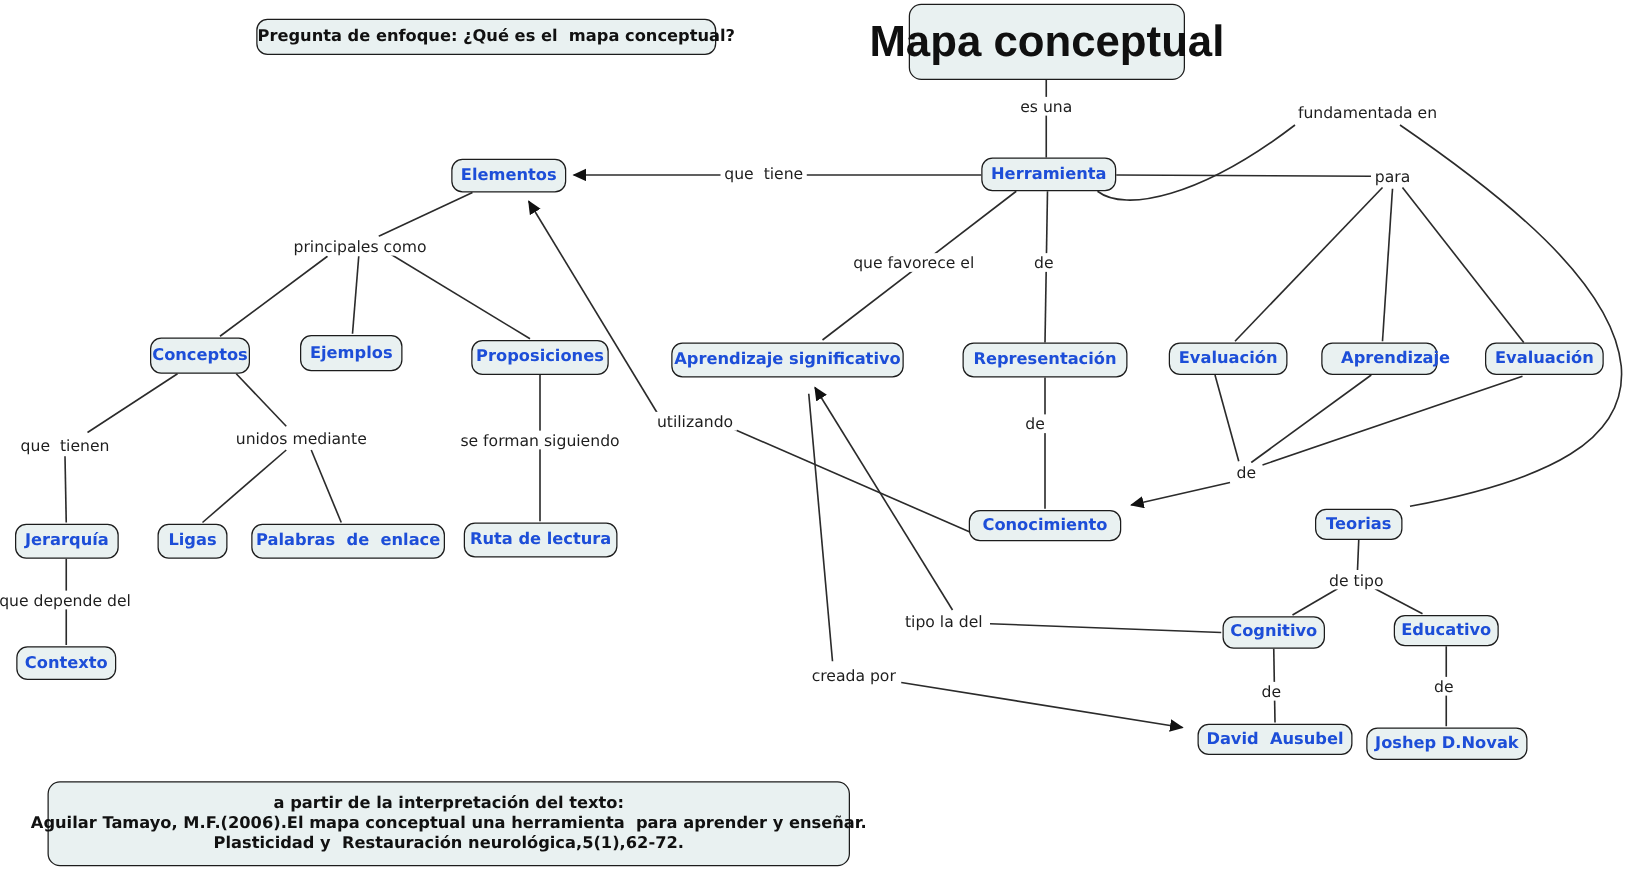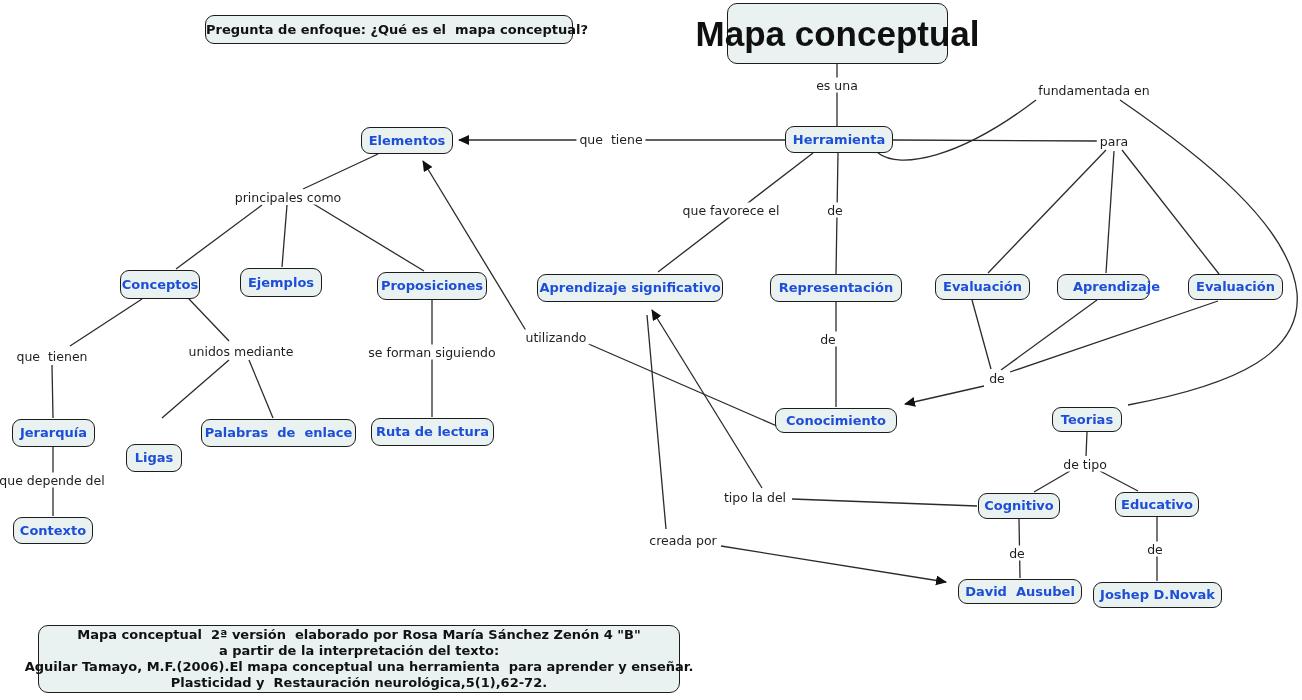--- a/index.html
+++ b/index.html
@@ -126,21 +126,21 @@
       <div class="node" style="left: 785px; top: 126px; width: 108px; height: 27px;">Herramienta</div>
       <div class="node" style="left: 120px; top: 270px; width: 80px; height: 29px;">Conceptos</div>
       <div class="node" style="left: 240px; top: 268px; width: 82px; height: 29px;">Ejemplos</div>
       <div class="node" style="left: 377px; top: 272px; width: 110px; height: 28px;">Proposiciones</div>
       <div class="node" style="left: 537px; top: 274px; width: 186px; height: 28px;">Aprendizaje significativo</div>
       <div class="node" style="left: 770px; top: 274px; width: 132px; height: 28px;">Representación</div>
       <div class="node" style="left: 935px; top: 274px; width: 95px; height: 26px;">Evaluación</div>
       <div class="node" style="left: 1057px; top: 274px; width: 93px; height: 26px; padding-left: 26px;">Aprendizaje</div>
       <div class="node" style="left: 1188px; top: 274px; width: 95px; height: 26px;">Evaluación</div>
       <div class="node" style="left: 12px; top: 419px; width: 83px; height: 28px;">Jerarquía</div>
-      <div class="node" style="left: 126px; top: 419px; width: 56px; height: 28px; margin-top: 25px;">Ligas</div>
+      <div class="node" style="left: 126px; top: 419px; width: 56px; height: 28px;">Ligas</div>
       <div class="node" style="left: 201px; top: 419px; width: 155px; height: 28px;">Palabras  de  enlace</div>
       <div class="node" style="left: 371px; top: 418px; width: 123px; height: 28px;">Ruta de lectura</div>
       <div class="node" style="left: 775px; top: 408px; width: 122px; height: 25px;">Conocimiento</div>
       <div class="node" style="left: 1052px; top: 407px; width: 70px; height: 25px;">Teorias</div>
       <div class="node" style="left: 13px; top: 517px; width: 80px; height: 27px;">Contexto</div>
       <div class="node" style="left: 978px; top: 493px; width: 82px; height: 26px;">Cognitivo</div>
       <div class="node" style="left: 1115px; top: 492px; width: 84px; height: 25px;">Educativo</div>
       <div class="node" style="left: 958px; top: 579px; width: 124px; height: 25px; text-align: right;">David  Ausubel</div>
       <div class="node" style="left: 1093px; top: 582px; width: 129px; height: 26px;">Joshep D.Novak</div>
     </div>
@@ -160,19 +160,18 @@
       <span class="linklabel" style="left: 997px; top: 378px;">de</span>
       <span class="linklabel" style="left: 1085px; top: 464px;">de tipo</span>
       <span class="linklabel" style="left: 755px; top: 497px;">tipo la del</span>
       <span class="linklabel" style="left: 683px; top: 540px;">creada por</span>
       <span class="linklabel" style="left: 1017px; top: 553px;">de</span>
       <span class="linklabel" style="left: 1155px; top: 549px;">de</span>
       <span class="linklabel" style="left: 52px; top: 480px;">que depende del</span>
     </div>
 
   <div id="credits-box">
-      <div class="credit-line">Mapa conceptual  2ª versión  elaborado por Rosa María Sánchez Zenón 4 "B"</div>
       <div class="credit-line">a partir de la interpretación del texto:</div>
       <div class="credit-line">Aguilar Tamayo, M.F.(2006).El mapa conceptual una herramienta  para aprender y enseñar.</div>
       <div class="credit-line">Plasticidad y  Restauración neurológica,5(1),62-72.</div>
     </div>
 
 </div>
 
 </body></html>

